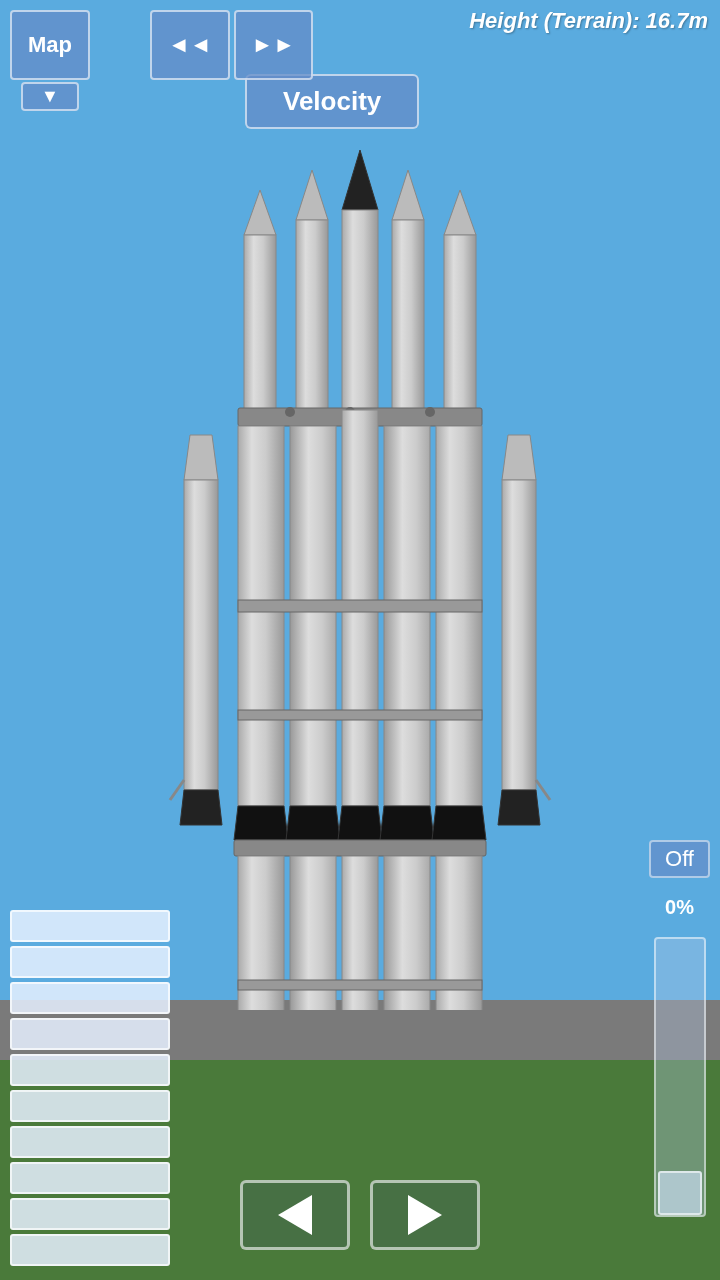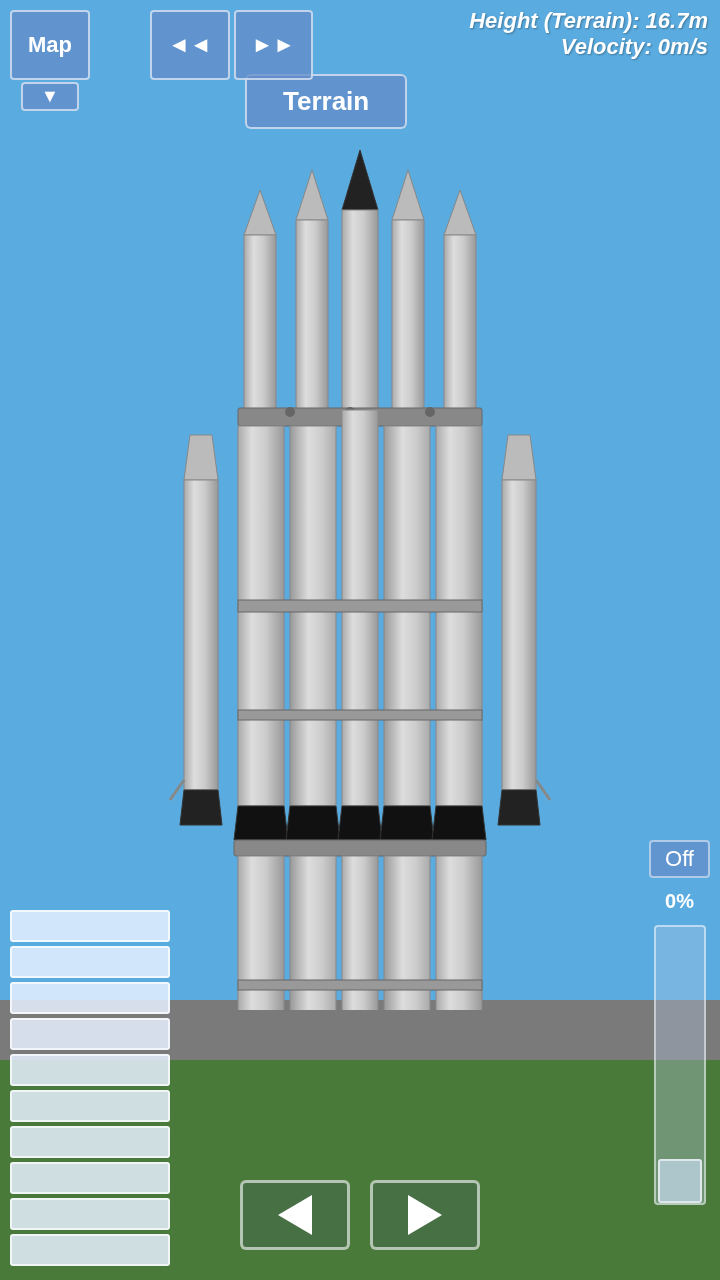--- a/index.html
+++ b/index.html
@@ -107,21 +107,21 @@
     }
 
     
     #right-panel {
       position: absolute;
       right: 10px;
       top: 840px;
       display: flex;
       flex-direction: column;
       align-items: center;
-      gap: 12px;
+      gap: 18px;
       z-index: 10;
     }
     .off-label {
       background: rgba(100,140,200,0.7);
       border: 2px solid rgba(255,255,255,0.5);
       color: white;
       font-size: 22px;
       padding: 4px 14px;
       border-radius: 4px;
     }
@@ -331,25 +331,24 @@
     <button class="top-btn">Map</button>
     <div class="map-label">▼</div>
   </div>
 
   <div id="nav-btns">
     <button class="top-btn">◄◄</button>
     <button class="top-btn">►►</button>
   </div>
 </div>
 
-<button id="recover-btn">Terrain</button>
+<button id="recover-btn">Velocity</button>
 
 <div id="stats">
   <div>Height (Terrain): 16.7m</div>
-  <div>Velocity: 0m/s</div>
 </div>
 
 <div id="right-panel">
   <div class="off-label">Off</div>
   <div class="pct-label">0%</div>
   <div class="throttle-track">
     <div class="throttle-handle"></div>
   </div>
 </div>
 

